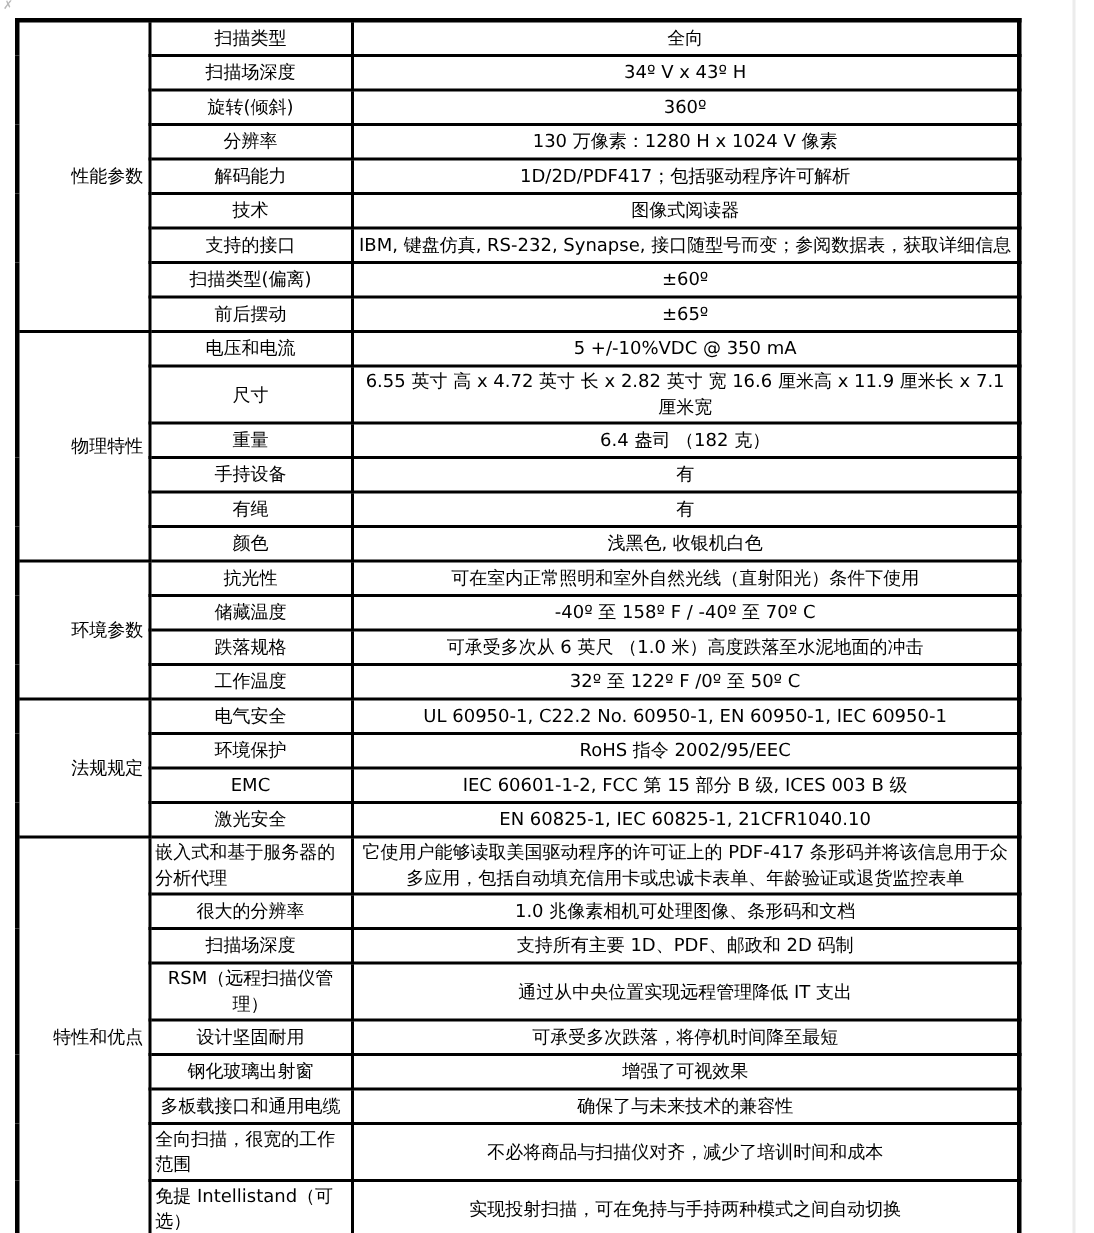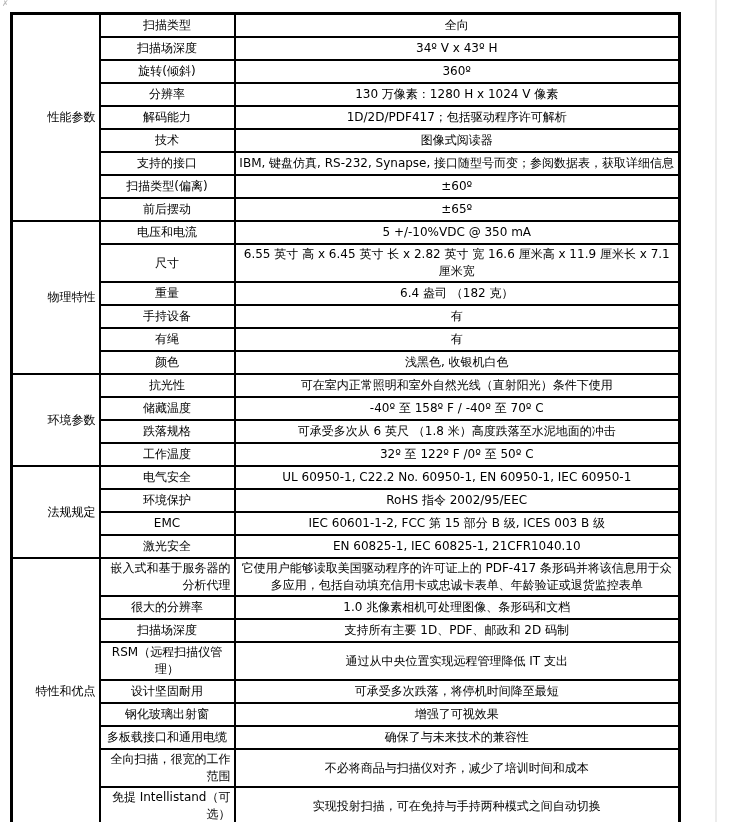--- a/index.html
+++ b/index.html
@@ -54,21 +54,21 @@
     overflow-wrap: break-word;
   }
   td.cat {
     text-align: right;
     vertical-align: middle;
   }
   td.lbl {
     text-align: center;
   }
   td.lbl.left {
-    text-align: right;
+    text-align: left;
     margin-top: 16px;
   }
   td.val {
     text-align: center;
     padding-left: 2px;
     padding-right: 2px;
   }
 </style>
 </head>
 <body>
@@ -125,21 +125,21 @@
     </tbody>
 
     <tbody>
       <tr>
         <td class="cat" rowspan="6">物理特性</td>
         <td class="lbl">电压和电流</td>
         <td class="val">5 +/-10%VDC @ 350 mA</td>
       </tr>
       <tr>
         <td class="lbl">尺寸</td>
-        <td class="val">6.55 英寸 高 x 6.45 英寸 长 x 2.82 英寸 宽 16.6 厘米高 x 11.9 厘米长 x 7.1 厘米宽</td>
+        <td class="val">6.55 英寸 高 x 4.72 英寸 长 x 2.82 英寸 宽 16.6 厘米高 x 11.9 厘米长 x 7.1 厘米宽</td>
       </tr>
       <tr>
         <td class="lbl">重量</td>
         <td class="val">6.4 盎司 （182 克）</td>
       </tr>
       <tr>
         <td class="lbl">手持设备</td>
         <td class="val">有</td>
       </tr>
       <tr>
@@ -157,21 +157,21 @@
         <td class="cat" rowspan="4">环境参数</td>
         <td class="lbl">抗光性</td>
         <td class="val">可在室内正常照明和室外自然光线（直射阳光）条件下使用</td>
       </tr>
       <tr>
         <td class="lbl">储藏温度</td>
         <td class="val">-40º 至 158º F / -40º 至 70º C</td>
       </tr>
       <tr>
         <td class="lbl">跌落规格</td>
-        <td class="val">可承受多次从 6 英尺 （1.8 米）高度跌落至水泥地面的冲击</td>
+        <td class="val">可承受多次从 6 英尺 （1.0 米）高度跌落至水泥地面的冲击</td>
       </tr>
       <tr>
         <td class="lbl">工作温度</td>
         <td class="val">32º 至 122º F /0º 至 50º C</td>
       </tr>
     </tbody>
 
     <tbody>
       <tr>
         <td class="cat" rowspan="4">法规规定</td>

